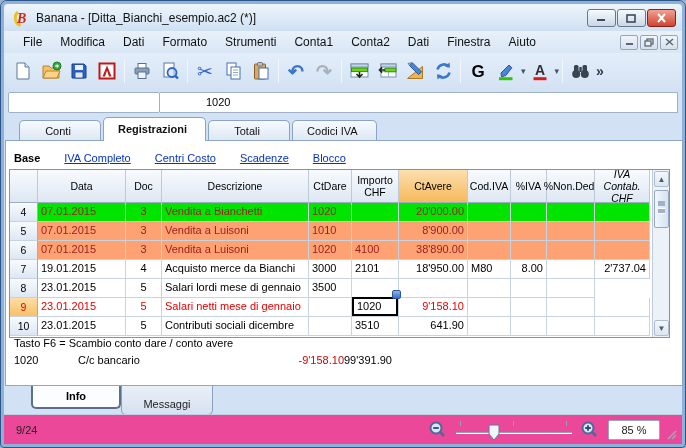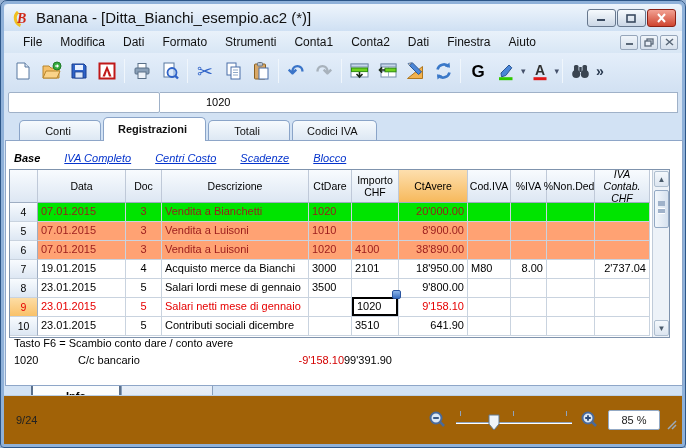--- a/index.html
+++ b/index.html
@@ -5,21 +5,21 @@
   * { margin:0; padding:0; box-sizing:border-box; }
   html,body { width:686px; height:448px; font-family:"Liberation Sans", sans-serif; background:#9ab4d4; }
   .window { position:absolute; left:0; top:0; width:686px; height:448px;
     background:#d2e2f4; border:1px solid #2c5688; border-radius:7px 7px 4px 4px;
     box-shadow: inset 0 0 0 3px #8fb1d9; overflow:hidden; }
 
   
   .titlebar { position:absolute; left:3px; top:3px; right:3px; height:27px;
     background:linear-gradient(#eef5fc,#cfe0f3); border-radius:5px 5px 0 0;
     display:flex; align-items:center; padding:0 6px 0 8px; }
-  .title-text { font-size:15px; color:#111; margin-left:6px; flex:1; white-space:nowrap; }
+  .title-text { font-size:12px; color:#111; margin-left:6px; flex:1; white-space:nowrap; }
   .winbtns { display:flex; gap:1px; }
   .winbtn { width:29px; height:18px; border:1px solid #67788e; border-radius:3px;
     background:linear-gradient(#f6fafd,#cbd7e6); display:flex; align-items:center; justify-content:center; }
   .winbtn.close { background:linear-gradient(#f2a193,#cf4530); border-color:#8c2014; }
 
   
   .menubar { position:absolute; left:3px; top:30px; right:3px; height:22px;
     background:linear-gradient(#e9f1fa,#d8e6f5); display:flex; align-items:center; padding-left:10px; }
   .menu-item { font-size:12px; color:#111; padding:2px 9px; cursor:default; }
   .mdibtns { margin-left:auto; display:flex; gap:2px; padding-right:4px; }
@@ -50,21 +50,21 @@
   .tabstrip { position:absolute; left:3px; top:116px; right:3px; height:24px; display:flex;
     align-items:flex-end; padding-left:15px; }
   .tab { height:21px; min-width:82px; text-align:center; font-size:11px; color:#111;
     background:linear-gradient(#f6fafd,#dce7f3); border:1px solid #8aa4c8; border-bottom:none;
     border-radius:5px 5px 0 0; padding:4px 18px 0 14px; margin-right:2px; }
   .tab.active { height:24px; background:#fff; font-weight:bold; padding-top:5px; z-index:5; position:relative; }
 
   
   .panel { position:absolute; left:4px; top:139px; width:678px; height:246px; background:#fff;
     border:1px solid #8ea6c8; }
-  .views { display:flex; align-items:center; gap:24px; padding:6px 1px 0 8px; font-size:11px; height:27px;font-style:italic; }
+  .views { display:flex; align-items:center; gap:24px; padding:6px 1px 0 8px; font-size:11px; height:27px; }
   .view-active { font-weight:bold; color:#000; }
   .view-link { color:#0433cc; text-decoration:underline; }
 
   
   .tablewrap { position:absolute; left:3px; top:28px; width:661px; height:169px;
     border:1px solid #7f93ad; background:#fff; }
   .tgrid { display:grid; grid-template-columns:28px 88px 36px 147px 43px 47px 69px 43px 36px 48px 55px; }
   .th { background:linear-gradient(#f8fbfe,#dde7f3); border-right:1px solid #bfc9d8; border-bottom:1px solid #9eadc2;
     font-size:10.5px; color:#000; display:flex; align-items:center; justify-content:center; text-align:center;
     height:33px; line-height:1.15; padding:0 2px; }
@@ -107,21 +107,21 @@
   .bal { width:96px; text-align:left; }
 
   
   .bottomtabs { position:absolute; left:30px; top:385px; display:flex; align-items:flex-start; }
   .btab { font-size:11px; text-align:center; border:1px solid #8aa0bc; border-top:none;
     border-radius:0 0 5px 5px; background:linear-gradient(#e8eff8,#d7e2f0); padding:12px 0 4px 0; width:92px; color:#222; }
   .btab.active { background:#fbfdfe; border-color:#5a708c; border-width:2px; border-top:none; font-weight:bold;
     width:90px; padding:4px 0 5px 0; color:#000; }
 
   
-  .statusbar { position:absolute; left:3px; right:3px; bottom:3px; height:49px; background:#a16207;
+  .statusbar { position:absolute; left:3px; right:3px; bottom:3px; height:30px; background:#ec4899;
     border-top:1px solid #bcd0e6; display:flex; align-items:center; font-size:11px; color:#222; }
   .statuspos { margin-left:12px; }
   .zoomctrl { margin-left:auto; display:flex; align-items:center; }
   .slider { position:relative; width:116px; height:22px; margin:0 8px; }
   .strack { position:absolute; left:0; right:0; top:13px; height:2px; background:#8fa3bc; border-bottom:1px solid #fff; }
   .stick { position:absolute; top:2px; width:1px; height:5px; background:#8fa3bc; }
   .sthumb2 { position:absolute; top:5px; left:32px; }
   .pctbox { width:52px; height:20px; background:#fff; border:1px solid #93a9c4; border-radius:2px;
     font-size:11px; text-align:center; padding-top:3px; margin-left:8px; }
   .grip { margin:10px 4px 0 6px; }
@@ -413,21 +413,20 @@
         <div class="cell num">2'737.04</div>
       </div>
 
       <div class="tgrid row">
         <div class="cell cnum">8</div>
         <div class="cell">23.01.2015</div>
         <div class="cell ctr">5</div>
         <div class="cell">Salari lordi mese di gennaio</div>
         <div class="cell">3500</div>
         <div class="cell"></div>
-        <div class="cell num">9'800.00</div>
         <div class="cell"></div>
         <div class="cell num"></div>
         <div class="cell"></div>
         <div class="cell num"></div>
       </div>
 
       <div class="tgrid row r-red">
         <div class="cell cnum active">9</div>
         <div class="cell">23.01.2015</div>
         <div class="cell ctr">5</div>

